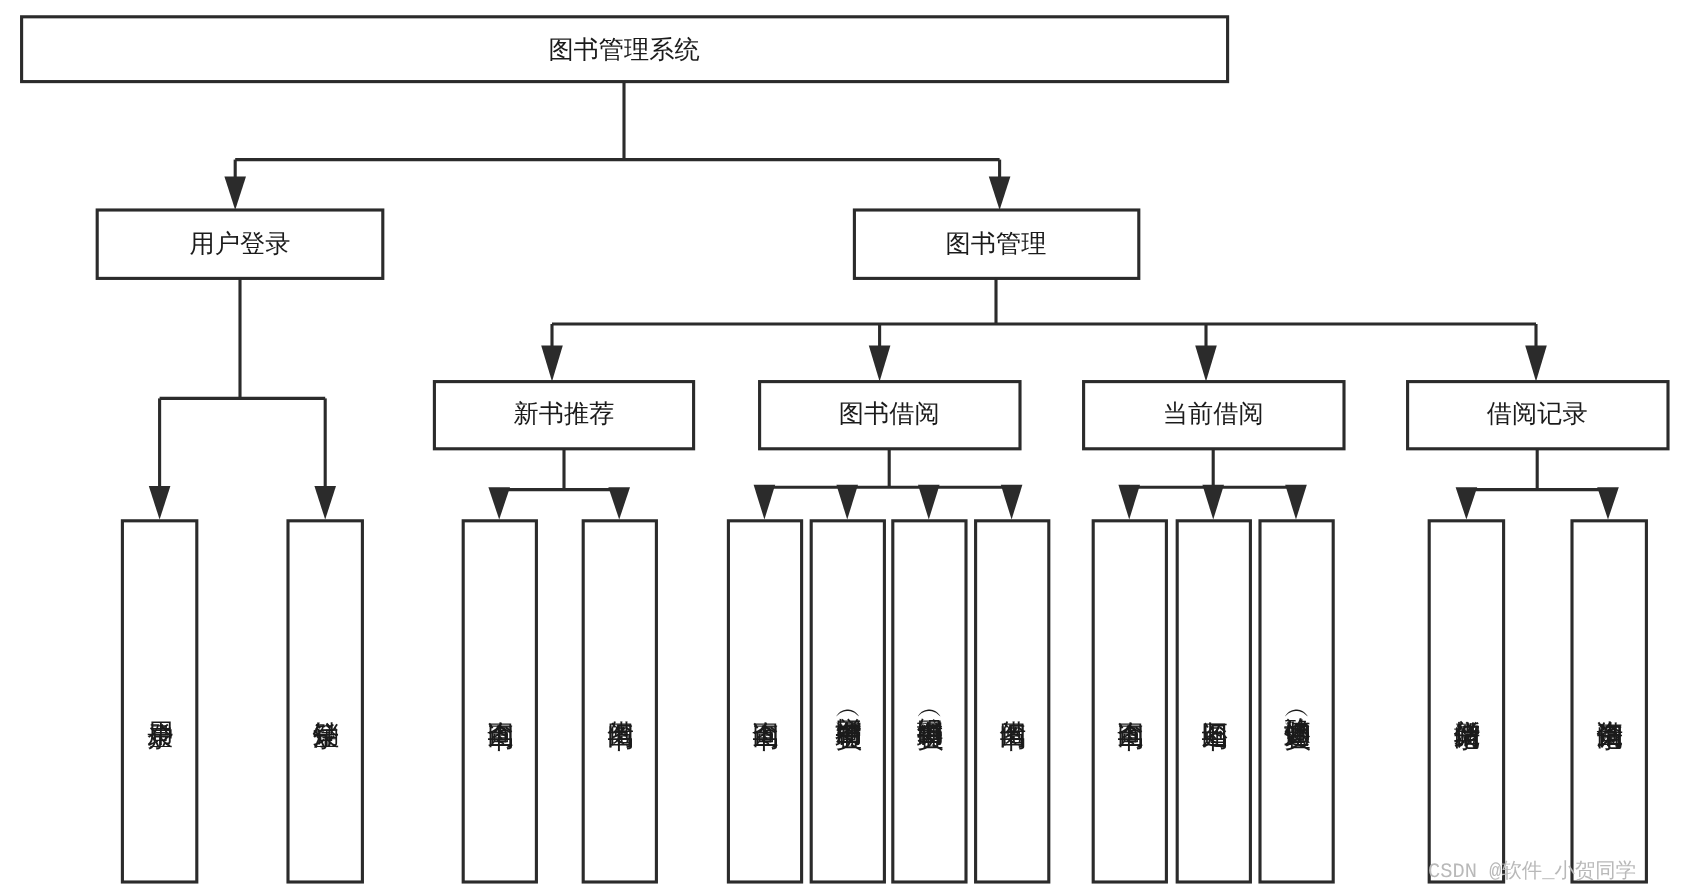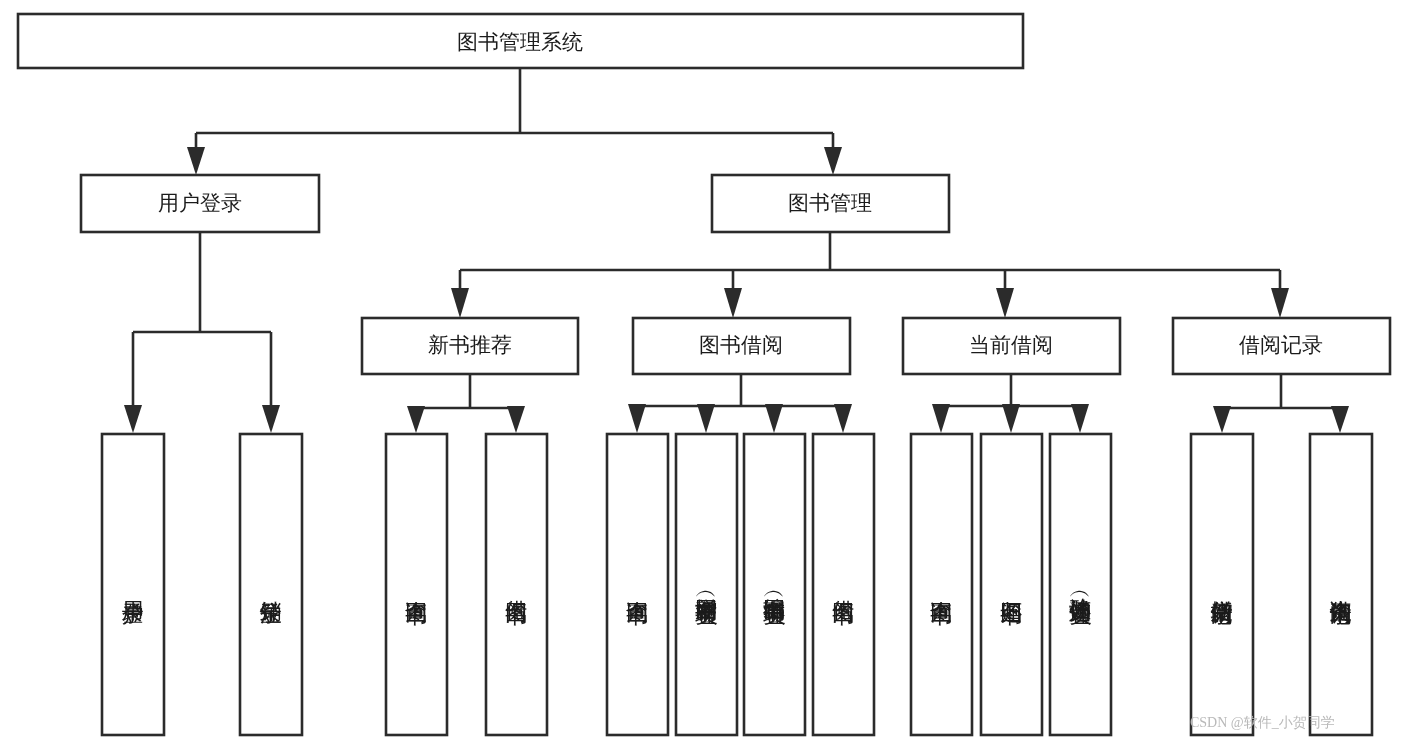--- a/index.html
+++ b/index.html
@@ -60,22 +60,22 @@
     letter-spacing: 1px;
     display: flex;
     align-items: center;
     justify-content: center;
     text-align: center;
     white-space: nowrap;
     pointer-events: none;
   }
   .watermark {
     position: absolute;
-    font-family: Liberation Serif, serif;
-    font-size: 14px;
+    font-family: Liberation Mono, monospace;
+    font-size: 17px;
     color: #b9b9b9;
     left: 1190px;
     top: 714px;
     white-space: nowrap;
   }
 </style>
 </head>
 <body>
 
 <div id="diagram-canvas">

